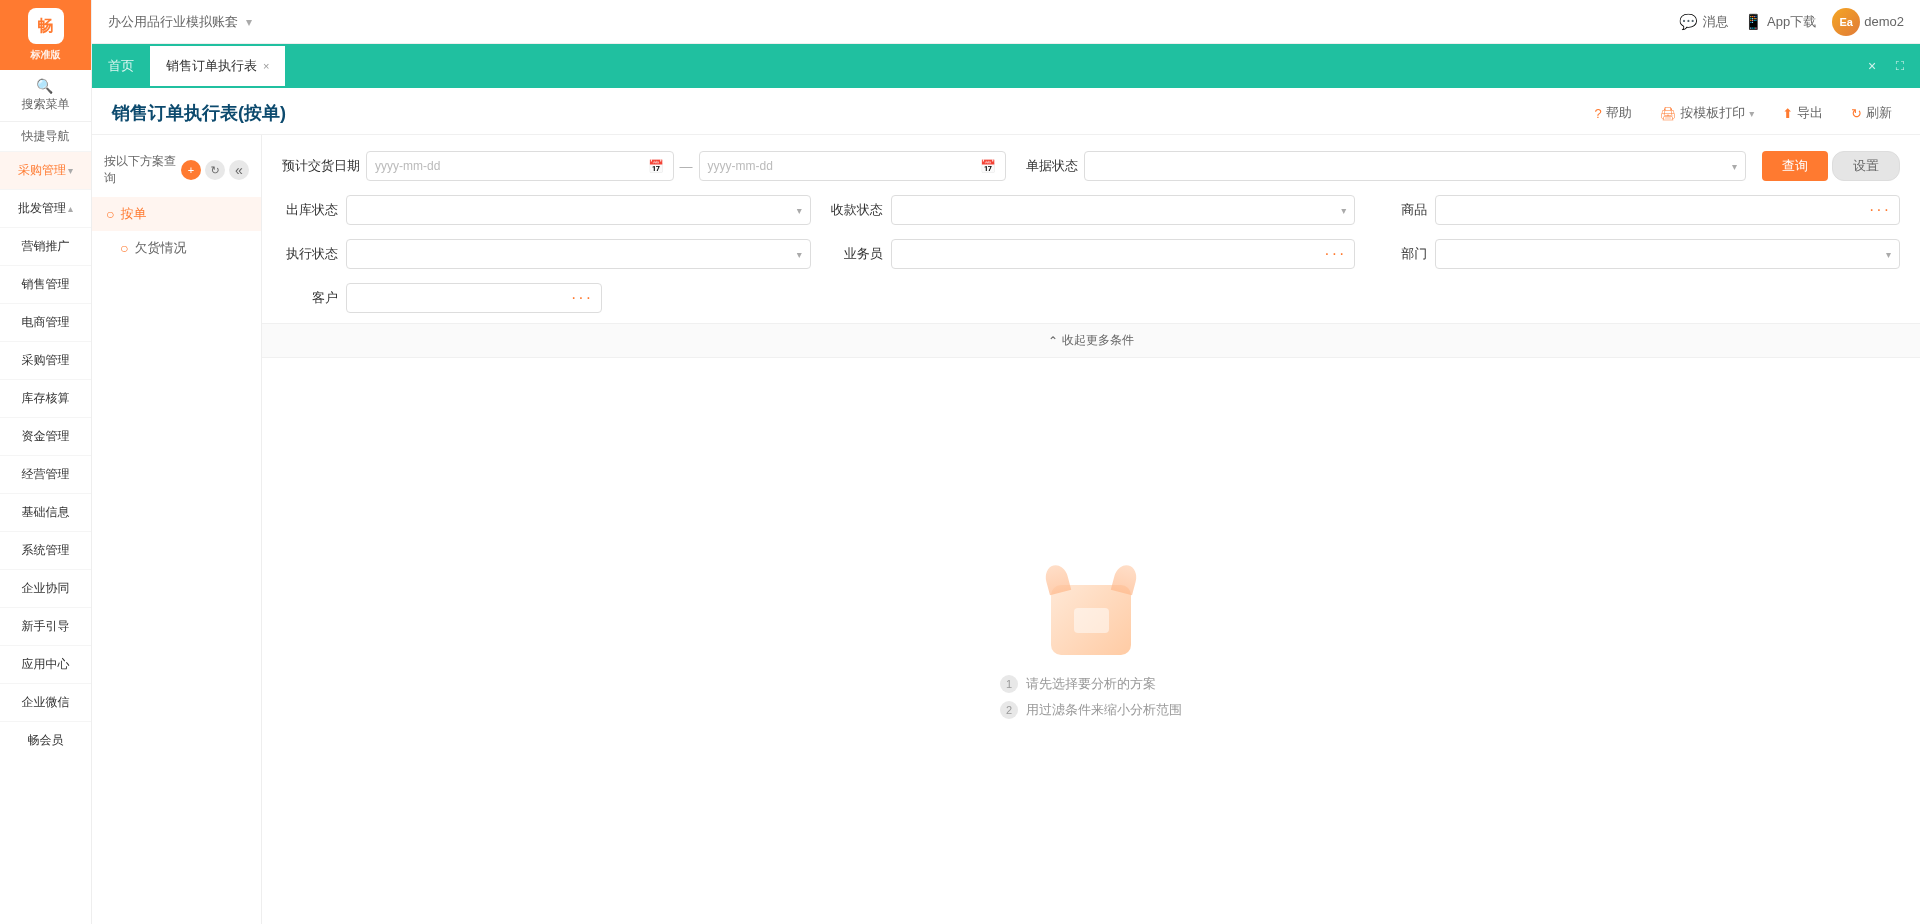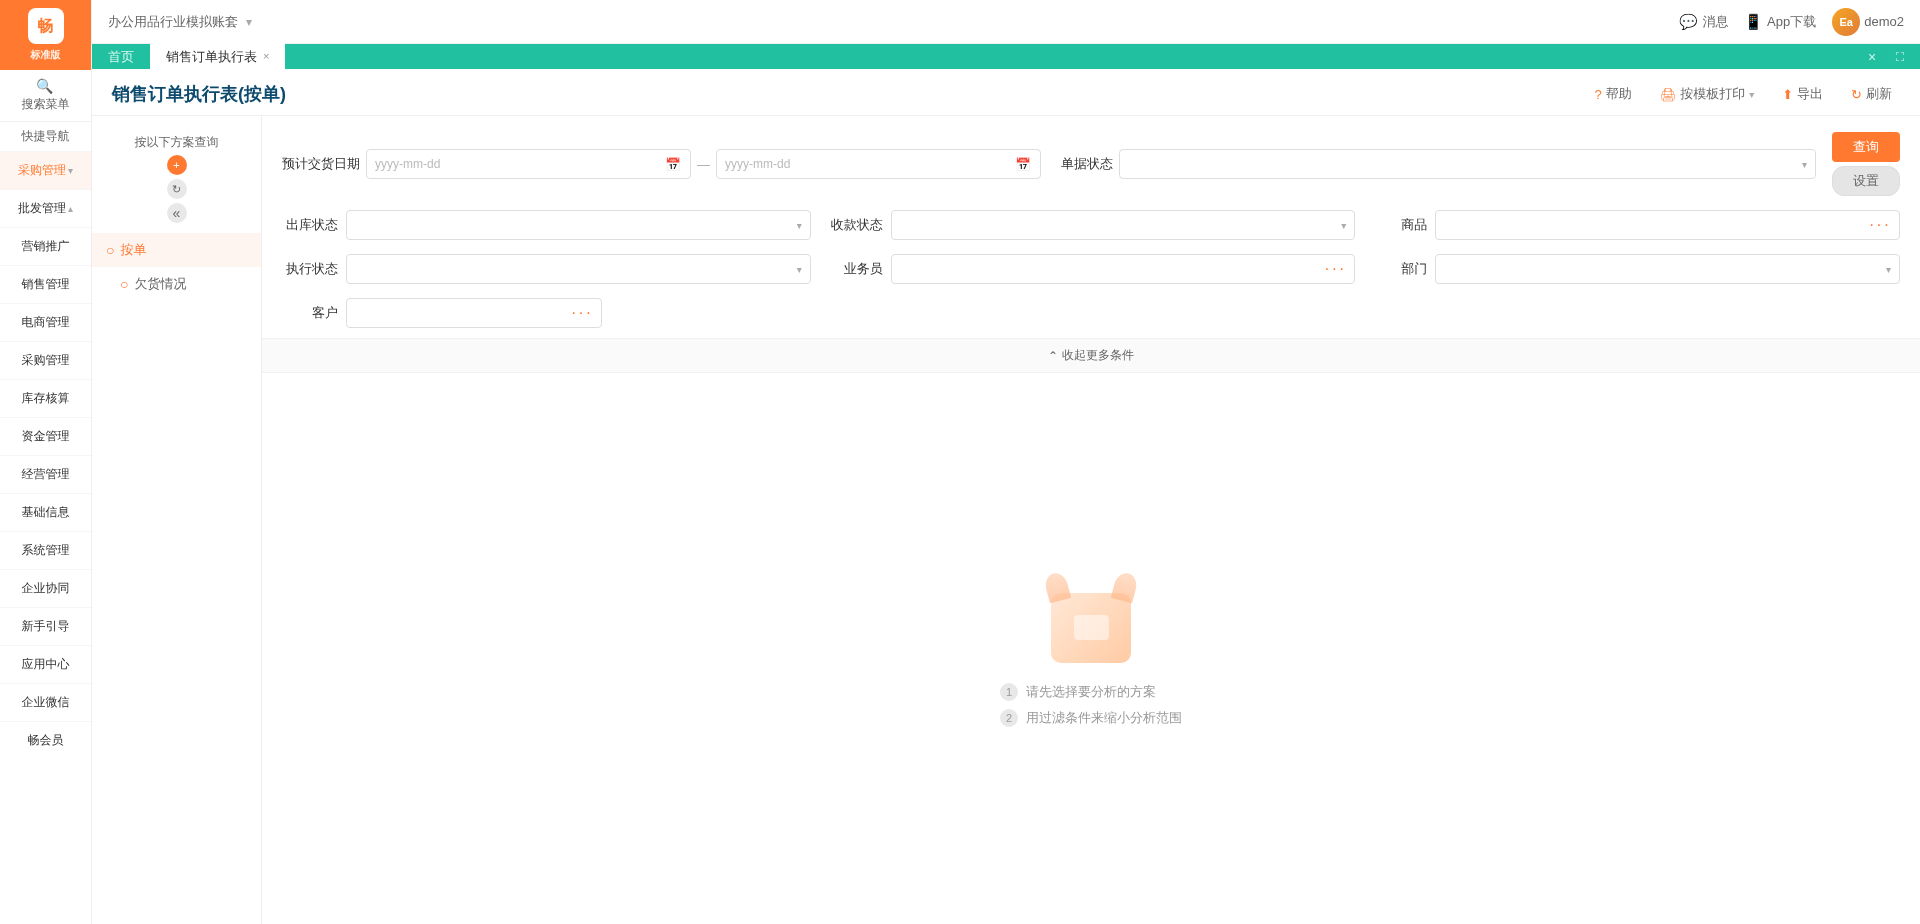--- a/index.html
+++ b/index.html
@@ -130,21 +130,21 @@
       border-radius: 50%;
       background: linear-gradient(135deg, #f5a623, #e07b39);
       display: flex; align-items: center; justify-content: center;
       color: #fff;
       font-size: 11px;
       font-weight: bold;
     }
 
     
     .tabs-bar {
-      height: 25px;
+      height: 44px;
       background: #20c0a0;
       display: flex;
       align-items: center;
       padding: 0 0;
       flex-shrink: 0;
     }
     .tab-item {
       height: 40px;
       display: flex;
       align-items: center;
@@ -236,21 +236,20 @@
       border-right: 1px solid #eee;
       flex-shrink: 0;
       padding: 12px 0;
     }
     .left-panel-header {
       display: flex;
       align-items: center;
       padding: 6px 12px;
       gap: 4px;
       margin-bottom: 4px;
-      flex-direction: column;
     }
     .left-panel-title {
       font-size: 12px;
       color: #666;
       flex: 1;
     }
     .left-panel-icon {
       width: 20px; height: 20px;
       border-radius: 50%;
       display: flex; align-items: center; justify-content: center;
@@ -622,21 +621,21 @@
             </div>
 
             <div style="display:flex;align-items:center;gap:6px;flex:1;">
               <span class="filter-label">单据状态</span>
               <div class="filter-select">
                 <span style="color:#bbb;"></span>
                 <span class="arrow">▾</span>
               </div>
             </div>
 
-            <div style="display:flex;flex-direction:column;gap:4px;">
+            <div style="display:flex;flex-direction:row;gap:4px;">
               <button class="btn-query">查询</button>
               <button class="btn-settings">设置</button>
             </div>
           </div>
 
           <div class="filter-row">
             <div class="filter-group">
               <span class="filter-label">出库状态</span>
               <div class="filter-select">
                 <span></span>

